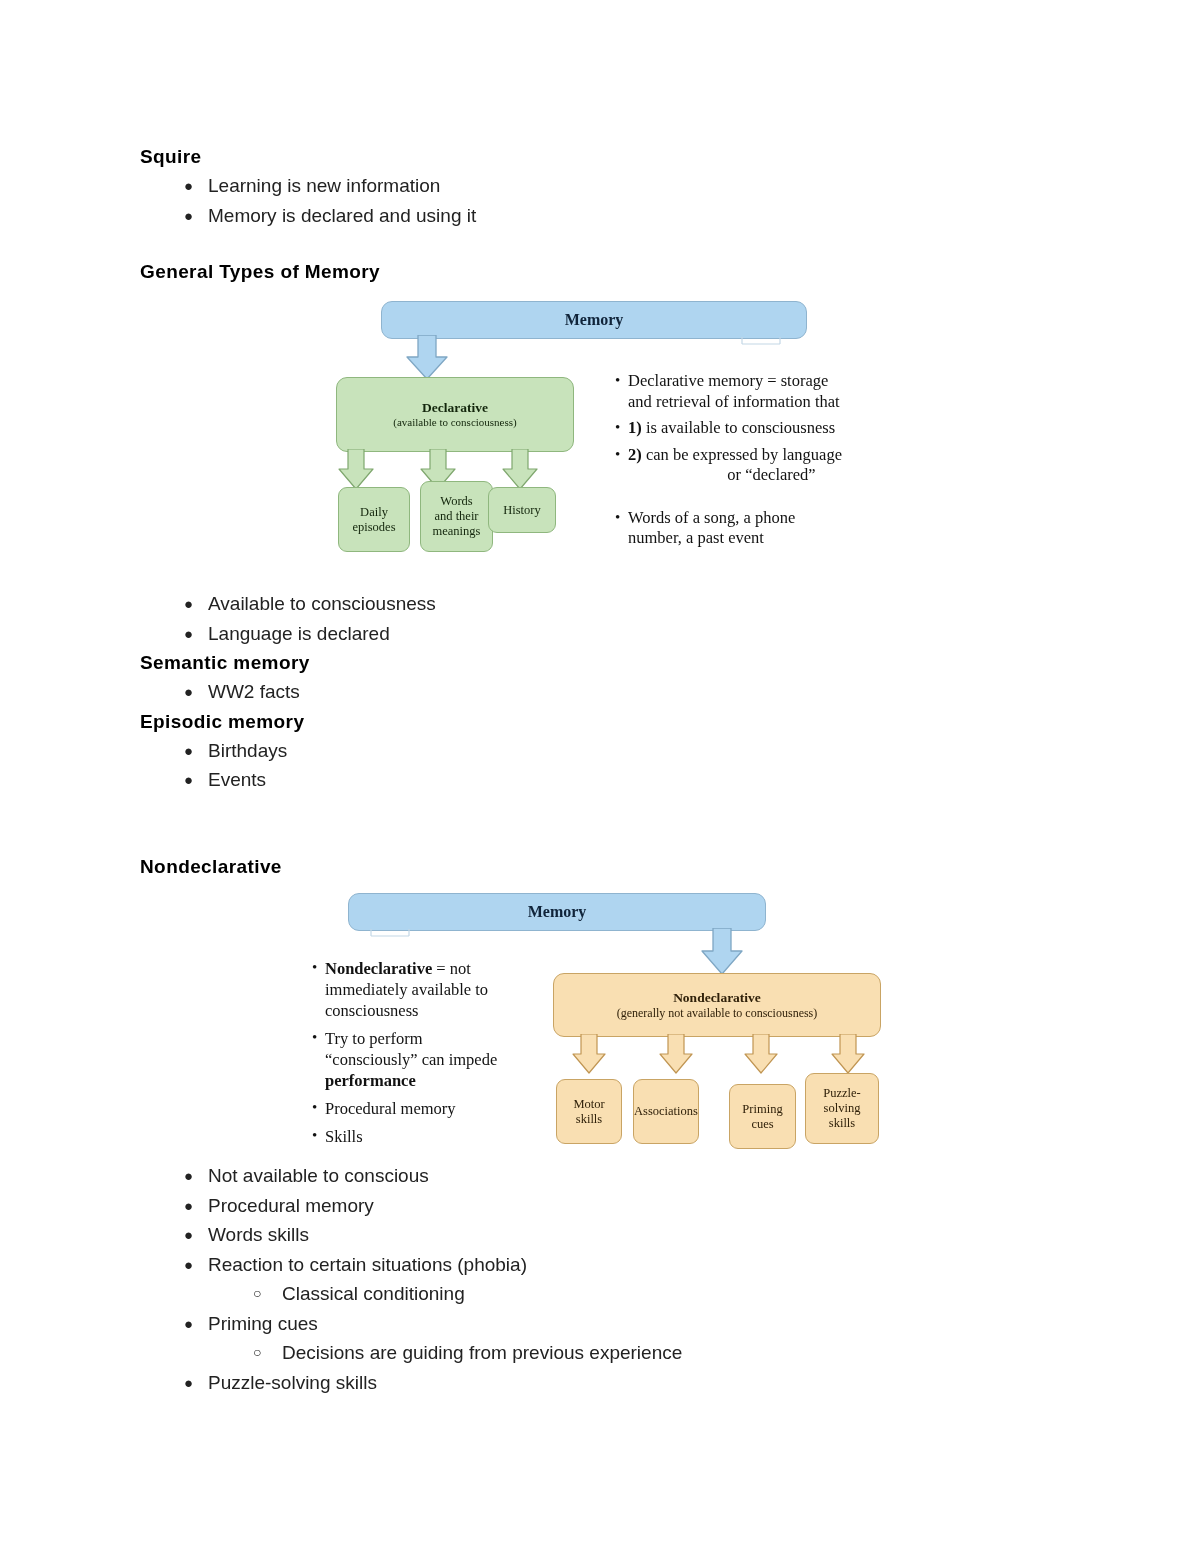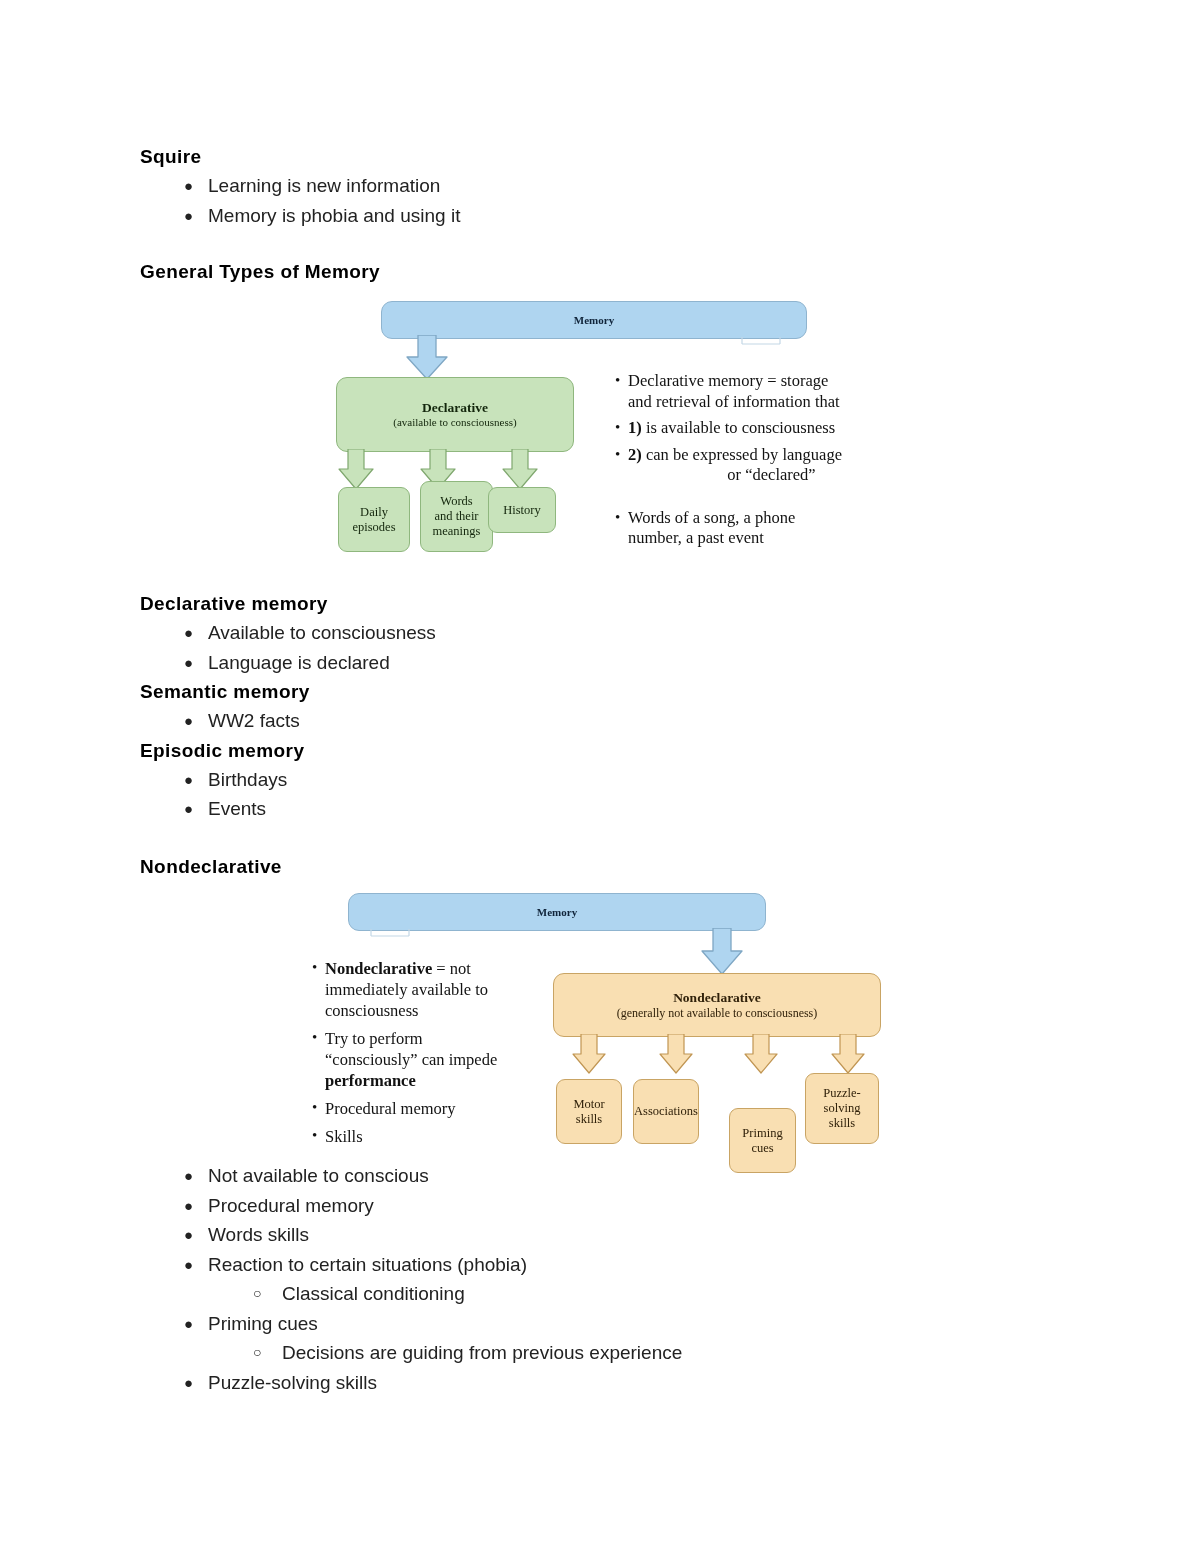--- a/index.html
+++ b/index.html
@@ -80,21 +80,21 @@
     text-align: center;
     line-height: 1.18;
   }
   .dbox .l1 { font-weight: bold; }
 
   .box-blue {
     background: #AFD5F0;
     border: 1.4px solid #8FB4CF;
     border-radius: 11px;
     color: #10243a;
-    font-size: 11px;
+    font-size: 16px;
     font-weight: bold;
   }
   .box-green {
     background: #C8E3BB;
     border: 1.3px solid #8FB77E;
     border-radius: 11px;
     color: #13260c;
     margin-left: 20px;
   }
   .box-green.small { border-radius: 9px; font-size: 12.5px; }
@@ -140,21 +140,21 @@
 </style>
 </head>
 <body>
 
 <div class="page">
 
   <div class="note-block" style="left:140px; top:142px;">
     <div class="heading">Squire</div>
     <ul class="bullets">
       <li><span class="bull">●</span><span>Learning is new information</span></li>
-      <li><span class="bull">●</span><span>Memory is phobia and using it</span></li>
+      <li><span class="bull">●</span><span>Memory is declared and using it</span></li>
     </ul>
   </div>
 
   <div class="note-block" style="left:140px; top:257px;">
     <div class="heading">General Types of Memory</div>
   </div>
 
   <div class="diagram" style="left:0; top:0; width:1200px; height:1553px;">
 
     <div class="dbox box-blue" style="left:381px; top:301px; width:426px; height:38px;">
@@ -231,21 +231,20 @@
         <span class="sb">•</span>
         <span>Words of a song, a phone</span>
       </div>
       <div class="item" style="padding-left:13px;">
         <span>number, a past event</span>
       </div>
     </div>
   </div>
 
   <div class="note-block" style="left:140px; top:589px;">
-    <div class="heading">Declarative memory</div>
     <ul class="bullets">
       <li><span class="bull">●</span><span>Available to consciousness</span></li>
       <li><span class="bull">●</span><span>Language is declared</span></li>
     </ul>
     <div class="heading">Semantic memory</div>
     <ul class="bullets">
       <li><span class="bull">●</span><span>WW2 facts</span></li>
     </ul>
     <div class="heading">Episodic memory</div>
     <ul class="bullets">
@@ -302,21 +301,21 @@
       </svg>
     </div>
 
     <div class="dbox box-orange small" style="left:556px; top:1079px; width:66px; height:65px;">
       <span>Motor</span>
       <span>skills</span>
     </div>
     <div class="dbox box-orange small" style="left:633px; top:1079px; width:66px; height:65px;">
       <span>Associations</span>
     </div>
-    <div class="dbox box-orange small" style="left:729px; top:1108px; width:67px; height:65px;">
+    <div class="dbox box-orange small" style="left:729px; top:1084px; width:67px; height:65px;">
       <span>Priming</span>
       <span>cues</span>
     </div>
     <div class="dbox box-orange small" style="left:805px; top:1073px; width:74px; height:71px;">
       <span>Puzzle-</span>
       <span>solving</span>
       <span>skills</span>
     </div>
 
     <div class="sidetext sidetext2" style="left:312px; top:958px; width:245px;">

